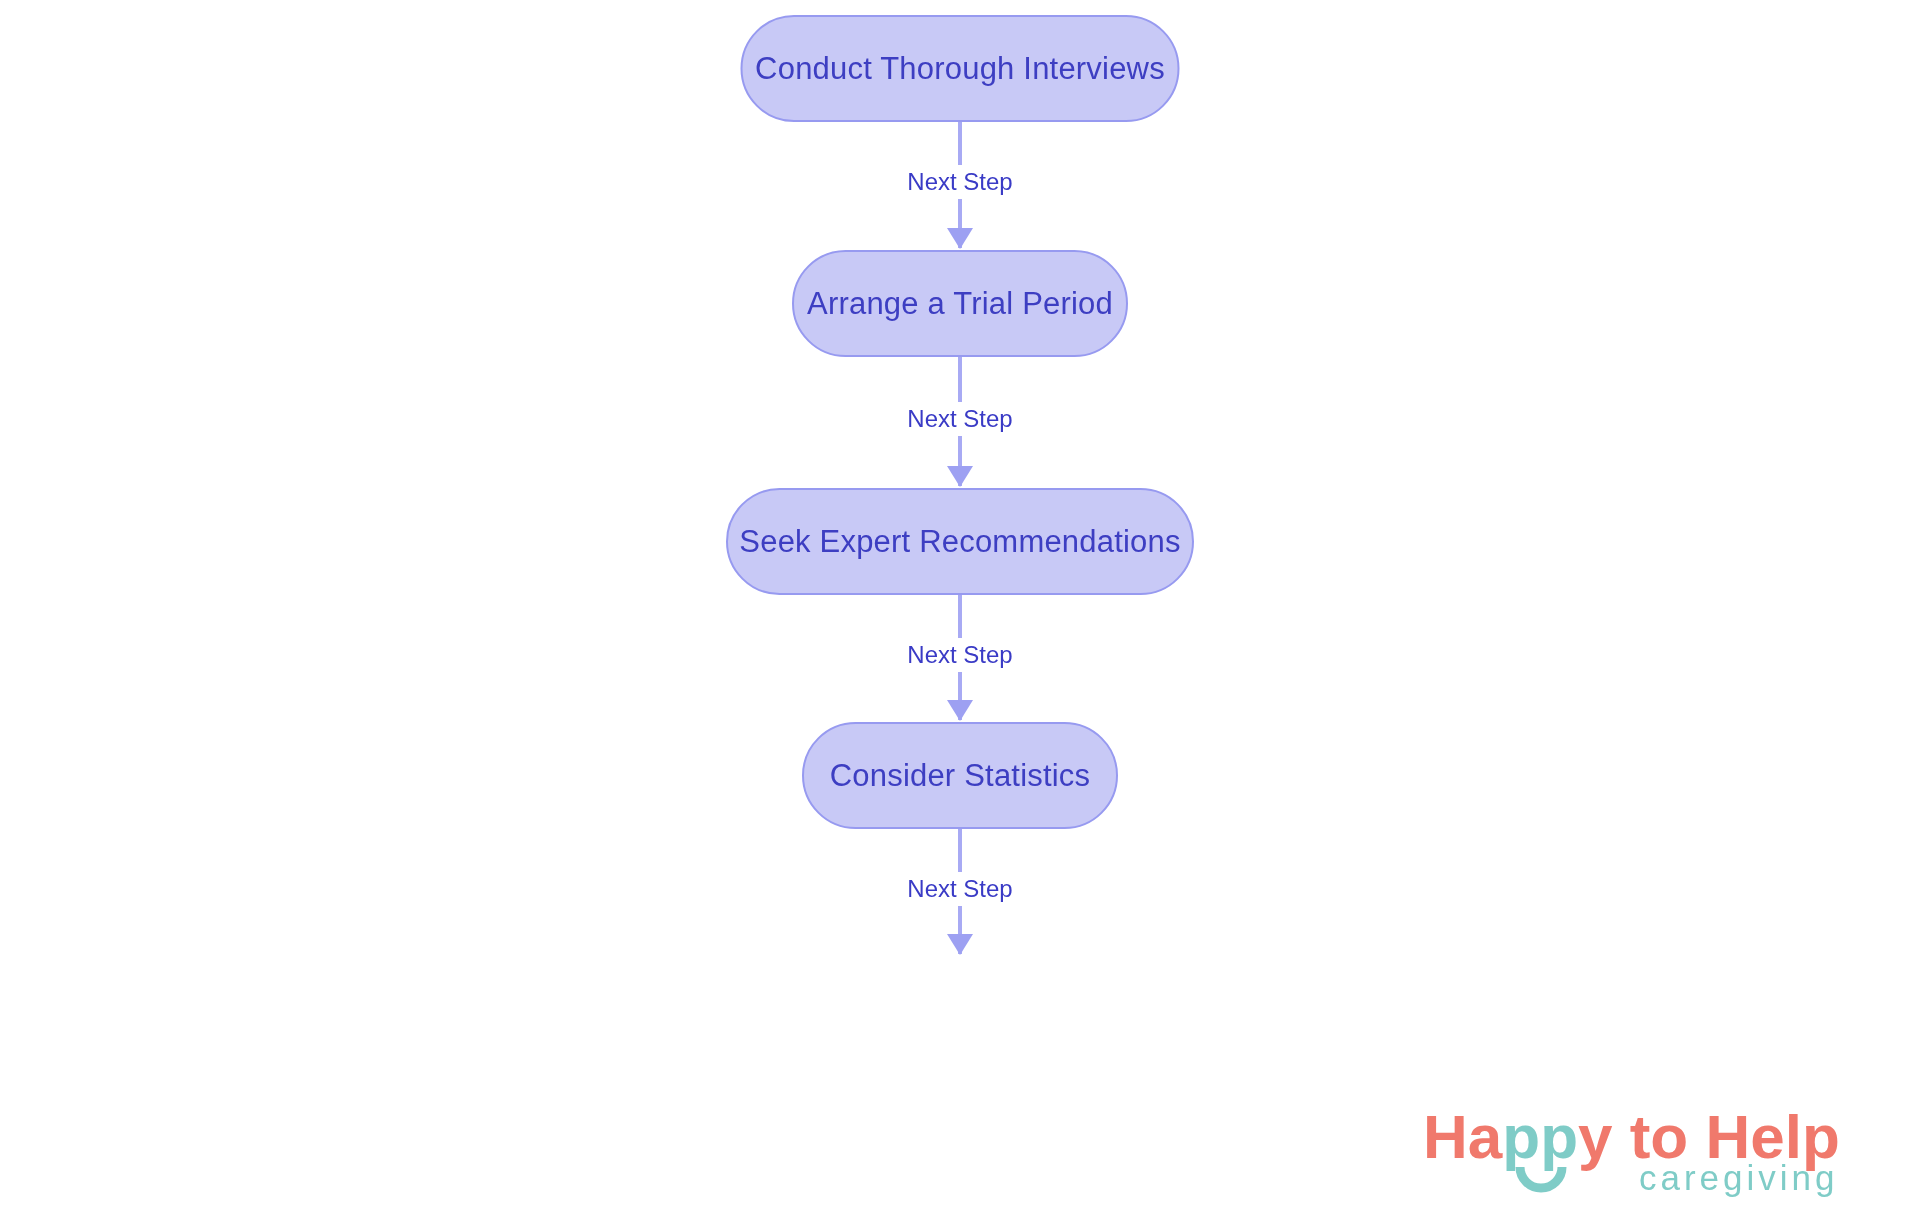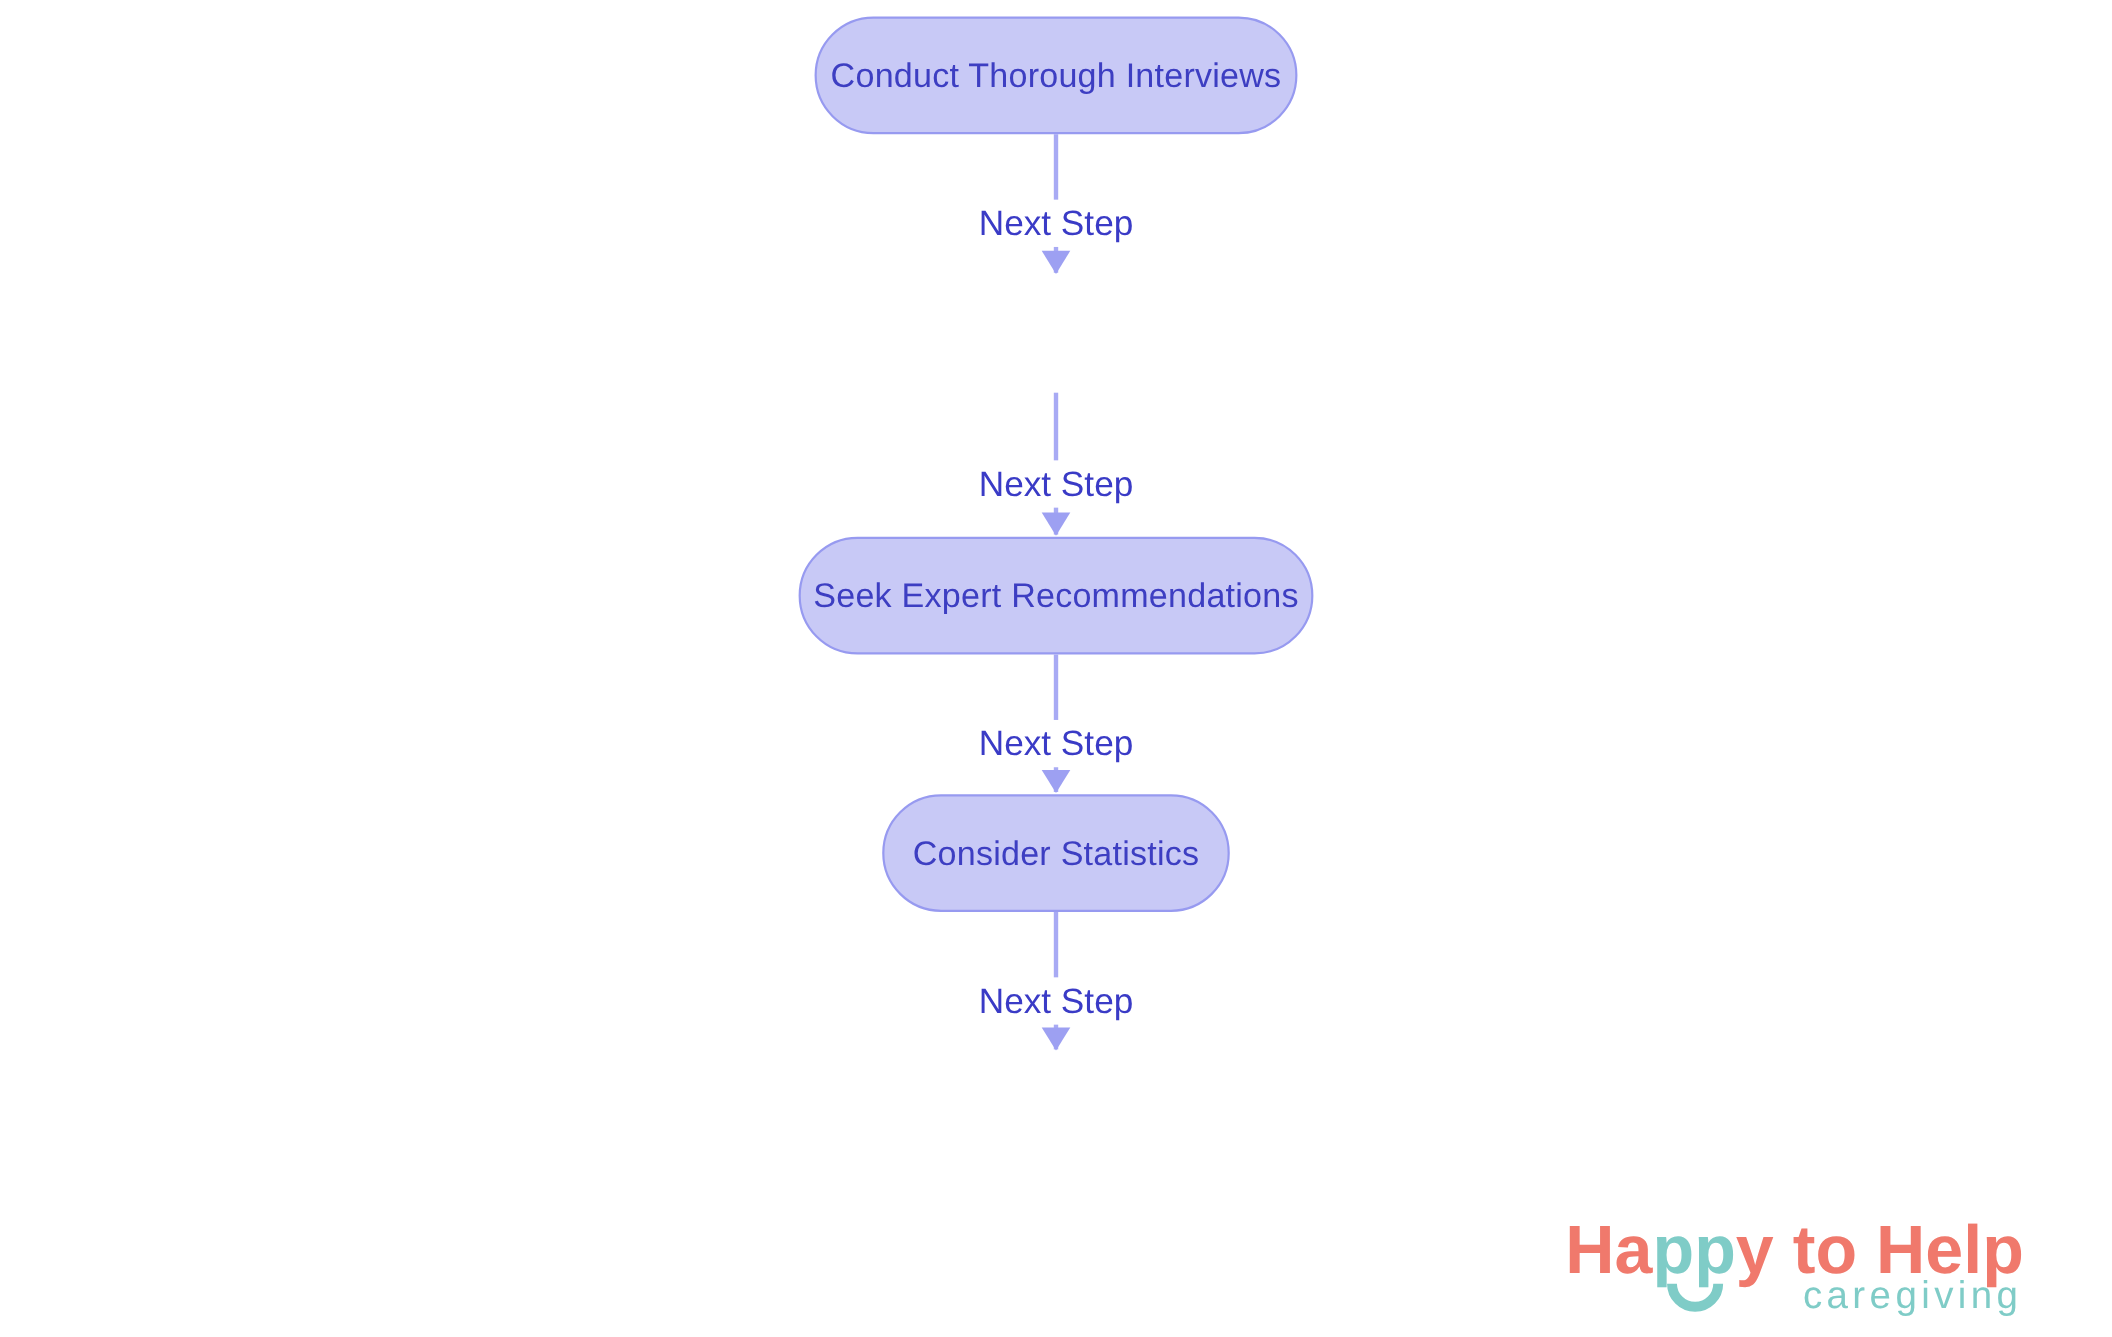--- a/index.html
+++ b/index.html
@@ -66,23 +66,22 @@
     border-right:13px solid transparent;
     border-top:21px solid var(--edge-arrow);
   }
   .connector .edge-label{
     position:absolute;
     left:50%;top:47%;
     transform:translate(-50%,-50%);
     background:var(--bg);
     padding:3px 5px;
     color:var(--edge-label);
-    font-size:32px;
+    font-size:24px;
     white-space:nowrap;
-    margin-top:21px;
   }
   
   .logo{
     position:absolute;
     left:1423px;
     top:1106px;
     width:470px;
     height:105px;
   }
   .wordmark{
@@ -112,20 +111,23 @@
 </style>
 </head>
 <body>
 
 <div class="canvas">
 
   <div class="node" style="top:15px;width:439px">
     <span>Conduct Thorough Interviews</span>
   </div>
 
+  <div class="node" style="top:250px;width:336px">
+    <span>Arrange a Trial Period</span>
+  </div>
 
   <div class="node" style="top:722px;width:316px">
     <span>Consider Statistics</span>
   </div>
 
   <div class="node" style="top:488px;width:468px">
     <span>Seek Expert Recommendations</span>
   </div>
 
 

